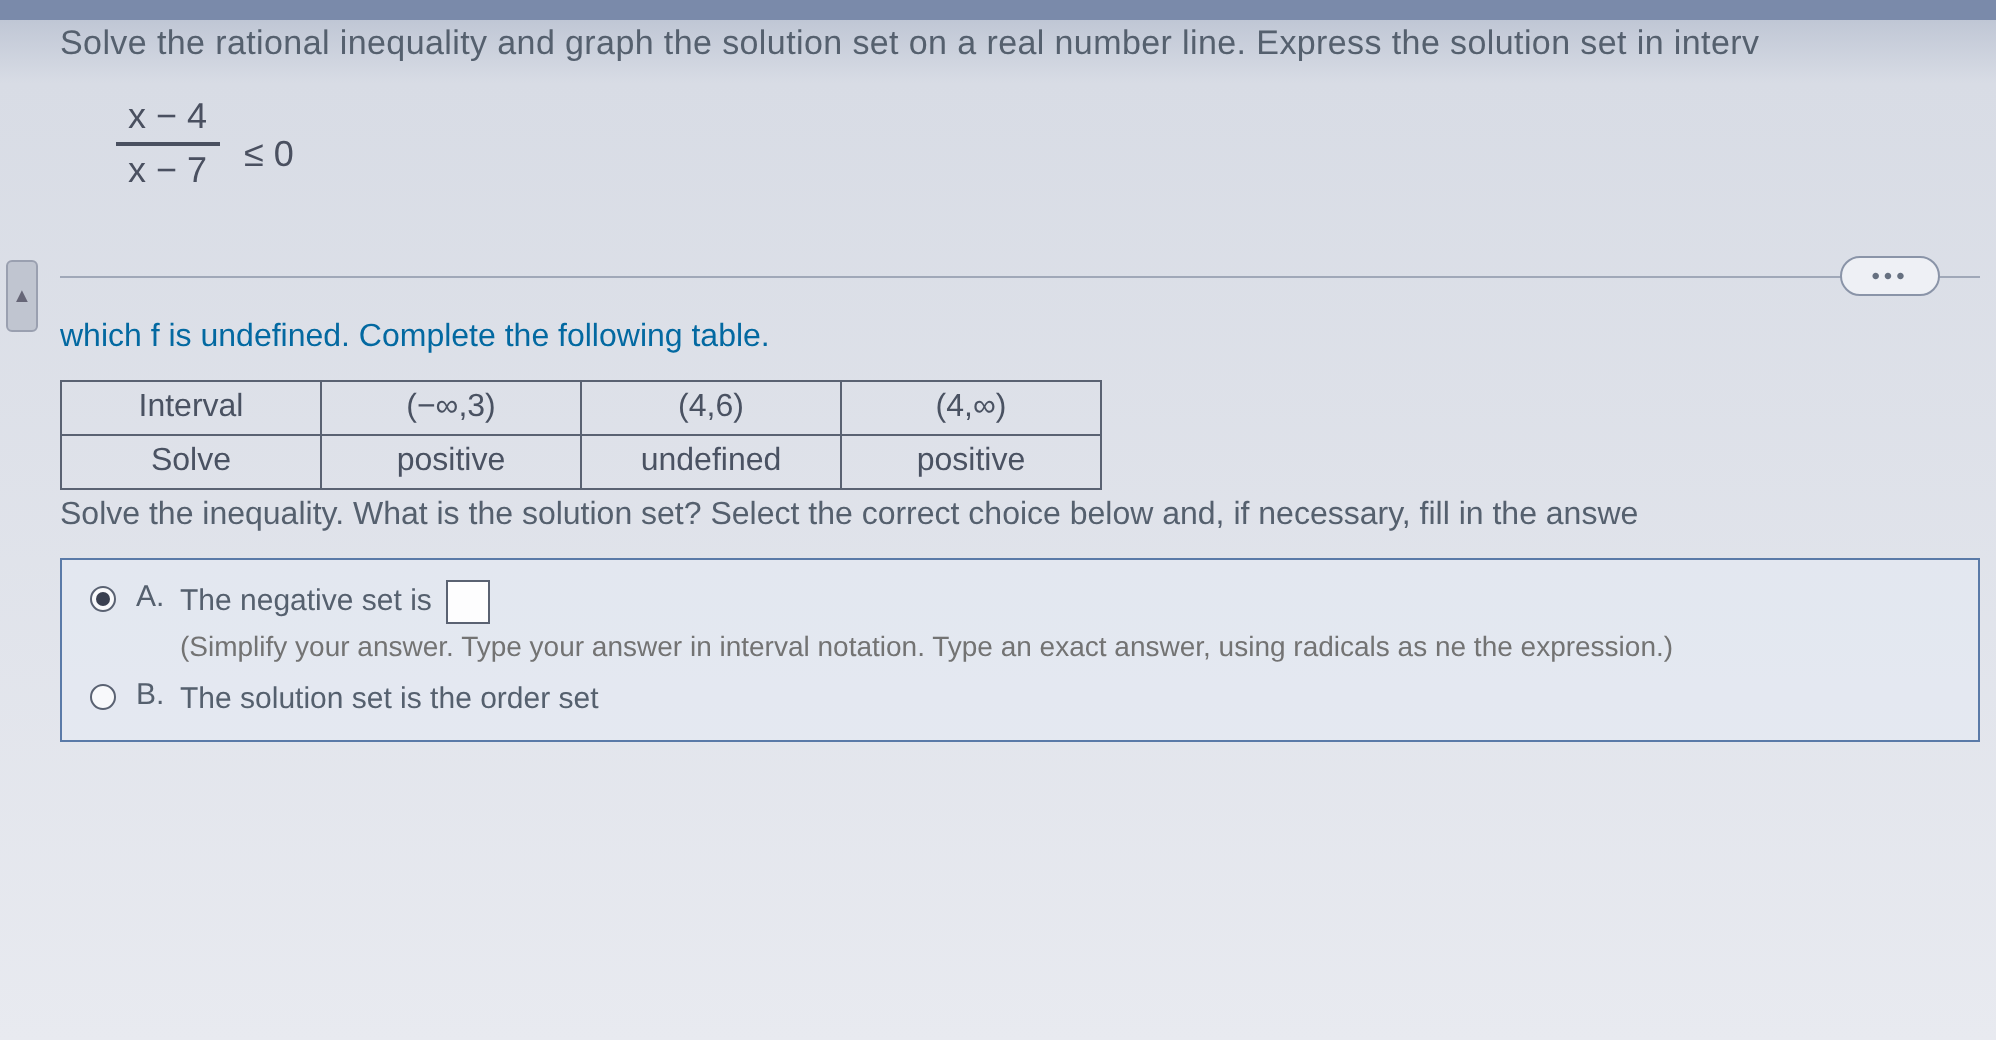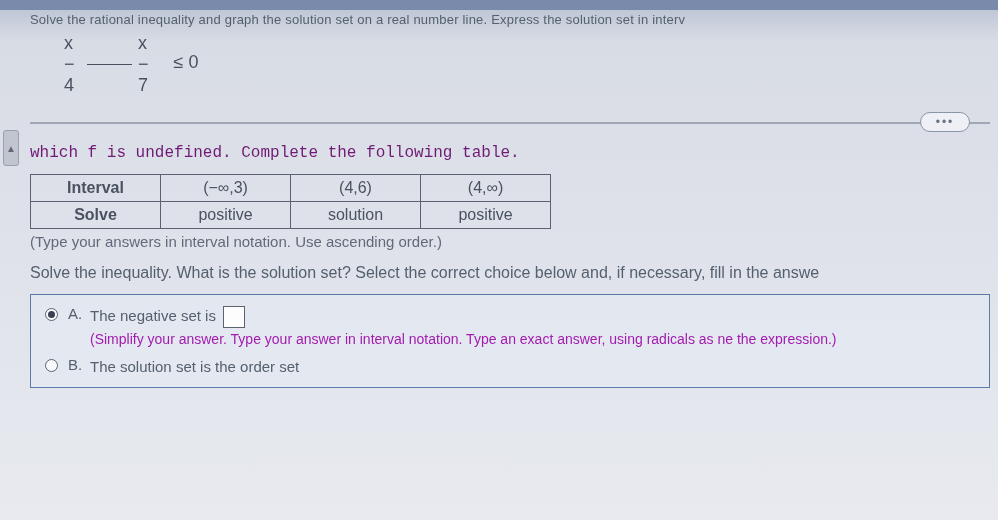--- a/index.html
+++ b/index.html
@@ -30,30 +30,31 @@
       background: #c0c5d0;
       border: 1px solid #9aa0b0;
       border-radius: 3px;
       display: flex;
       align-items: center;
       justify-content: center;
       font-size: 10px;
       color: #667;
     }
     .question-text {
-      font-size: 13px;
-      color: #55606e;
+      font-size: 17px;
+      color: #55606e;
+      margin-bottom: 10px;
       letter-spacing: 0.2px;
     }
     .fraction-block {
       display: inline-flex;
-      flex-direction: row;
+      flex-direction: column;
       align-items: center;
       vertical-align: middle;
-      margin: 6px 6px 2px 28px;
+      margin: 6px 6px 18px 28px;
       font-size: 18px;
       color: #4a5060;
     }
     .fraction-block .num, .fraction-block .den {
       padding: 0 6px;
     }
     .fraction-block .bar {
       width: 100%;
       height: 1.5px;
       background: #4a5060;
@@ -91,38 +92,37 @@
       display: flex;
       align-items: center;
       justify-content: center;
       font-size: 12px;
       letter-spacing: 2px;
       color: #667080;
       cursor: pointer;
     }
     .sub-text {
       font-size: 16px;
-      color: #701a75;
+      color: #0369a1;
       margin: 10px 0 12px 0;
-      font-family: Liberation Mono, monospace;
     }
     table.interval-table {
       border-collapse: collapse;
       margin-bottom: 4px;
     }
     table.interval-table td {
       border: 1.5px solid #5a6272;
       padding: 4px 24px;
       font-size: 16px;
       color: #4a5262;
       text-align: center;
       min-width: 130px;
     }
     table.interval-table td.label {
-      font-weight: bold;
+      font-weight: normal;
     }
     .table-note {
       font-size: 15px;
       color: #616a7a;
       margin-bottom: 14px;
     }
     .solve-prompt {
       font-size: 16px;
       color: #55606e;
       margin-bottom: 12px;
@@ -171,21 +171,21 @@
       display: inline-block;
       width: 22px;
       height: 22px;
       border: 1.5px solid #5a6272;
       background: #fdfdfe;
       vertical-align: middle;
       margin-left: 3px;
     }
     .choice-hint {
       font-size: 14px;
-      color: #a21caf;
+      color: #737373;
       margin-top: 2px;
     }
   </style>
 </head>
 <body>
 
 <div class="top-border"></div>
 <div class="scroll-handle">▲</div>
 
 <div class="page">
@@ -214,26 +214,25 @@
     <tbody>
         <tr>
       <td class="label">Interval</td>
       <td>(−∞,3)</td>
       <td>(4,6)</td>
       <td>(4,∞)</td>
     </tr>
     <tr>
       <td class="label">Solve</td>
       <td>positive</td>
-      <td>solution</td>
+      <td>undefined</td>
       <td>positive</td>
     </tr>
   </tbody>
     </table>
-  <div class="table-note">(Type your answers in interval notation. Use ascending order.)</div>
 
   <div class="solve-prompt">Solve the inequality. What is the solution set? Select the correct choice below and, if necessary, fill in the answe</div>
 
   <div class="answer-box">
 
     <div class="choice-row">
       <div class="radio selected"></div>
       <div class="choice-letter">A.</div>
       <div class="choice-content">
         <span>The negative set is</span>

